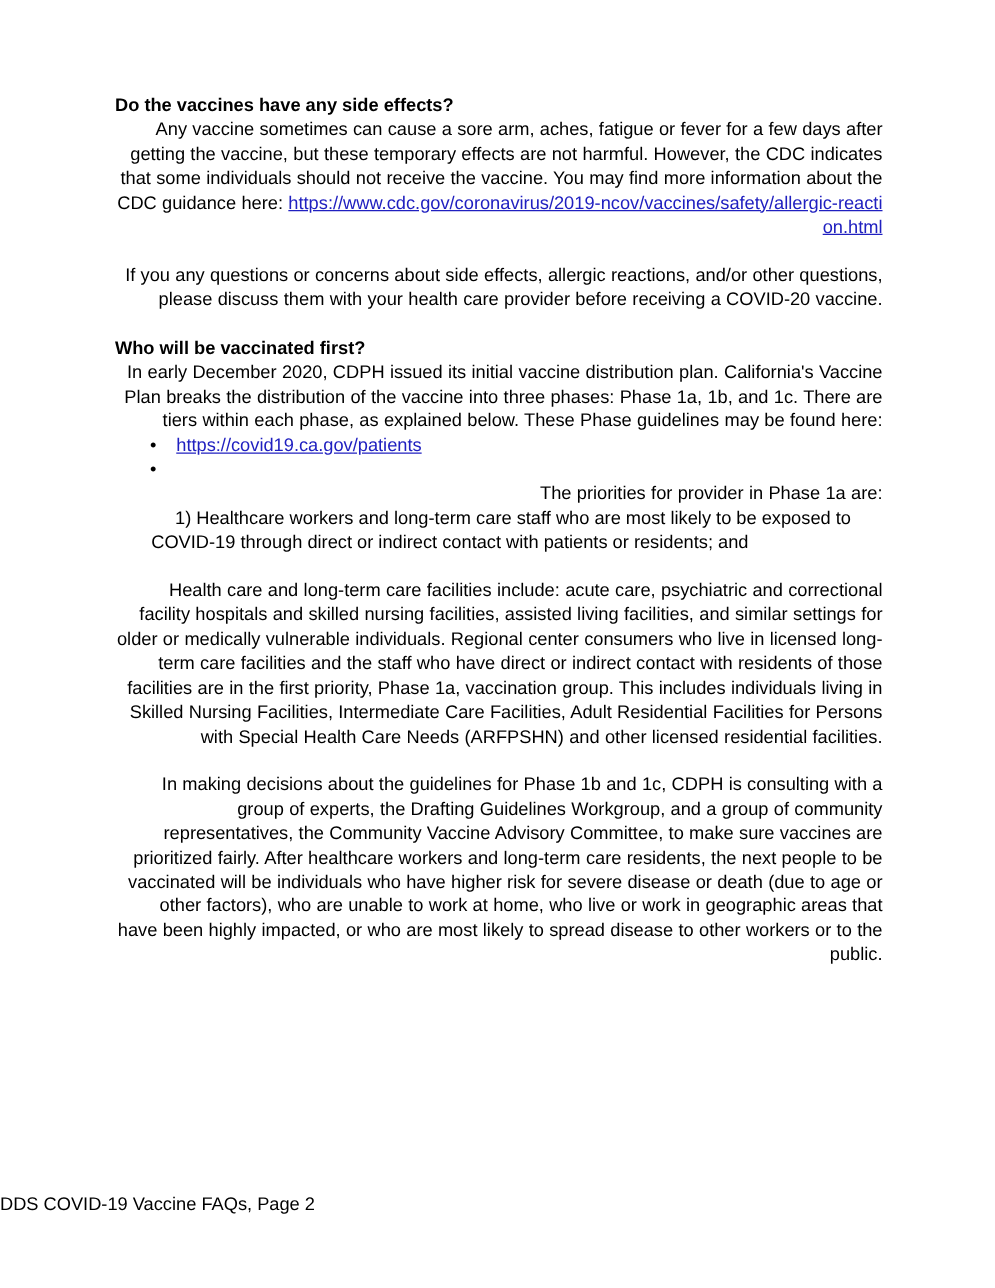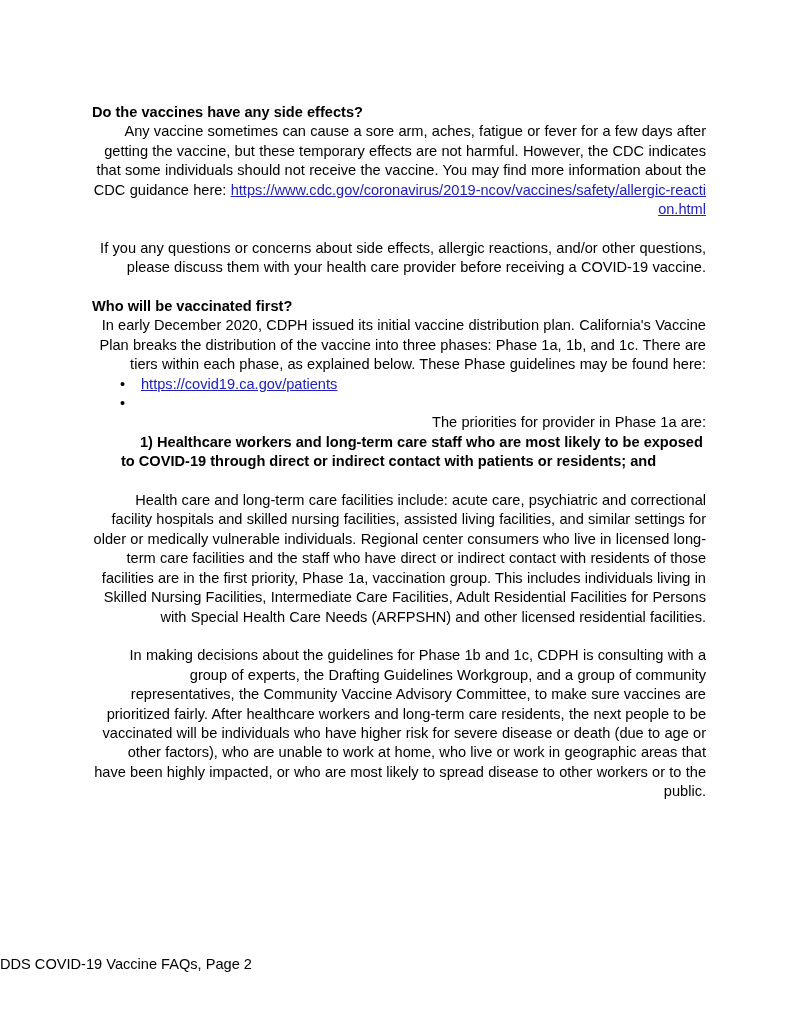--- a/index.html
+++ b/index.html
@@ -16,21 +16,21 @@
     position: relative;
     width: 796px;
     height: 1030px;
     background: #ffffff;
     overflow: hidden;
     box-sizing: border-box;
   }
   .content {
     position: absolute;
     left: 92px;
-    top: 103px;
+    top: 76px;
     width: 614px;
   }
   .para {
     font-size: 14.6px;
     line-height: 19.4px;
     margin: 0 0 19.4px 0;
     text-align: right;
     word-spacing: 0.2px;
   }
   .para.tight {
@@ -62,21 +62,20 @@
   ul.bullets li .dot {
     position: absolute;
     left: 28px;
     top: 0;
     font-size: 14.6px;
     line-height: 19.4px;
   }
   .numbered {
     margin: 0;
     padding: 0 0 0 29px;
-    font-weight: bold;
   }
   .numbered .item {
     font-size: 14.6px;
     line-height: 19.4px;
     text-indent: 19px;
   }
   .spacer {
     height: 19.4px;
   }
   .footer {
@@ -94,21 +93,21 @@
 </head>
 <body>
 
 <div class="page">
   <div class="content">
 
     <div class="heading">Do the vaccines have any side effects?</div>
 
     <p class="para"><span>Any vaccine sometimes can cause a sore arm, aches, fatigue or fever for a few days after getting the vaccine, but these temporary effects are not harmful.  However, the CDC indicates that some individuals should not receive the vaccine.  You may find more information about the CDC guidance here: </span><a class="link" href="#">https://www.cdc.gov/coronavirus/2019-ncov/vaccines/safety/allergic-reaction.html</a></p>
 
-    <p class="para">If you any questions or concerns about side effects, allergic reactions, and/or other questions, please discuss them with your health care provider before receiving a COVID-19 vaccine.</p>
+    <p class="para">If you any questions or concerns about side effects, allergic reactions, and/or other questions, please discuss them with your health care provider before receiving a COVID-20 vaccine.</p>
 
     <div class="heading">Who will be vaccinated first?</div>
 
     <p class="para tight">In early December 2020, CDPH issued its initial vaccine distribution plan.  California's Vaccine Plan breaks the distribution of the vaccine into three phases: Phase 1a, 1b, and 1c.  There are tiers within each phase, as explained below.  These Phase guidelines may be found here:</p>
 
     <ul class="bullets">
       <li>
         <span class="dot">•</span>
         <a class="link" href="#">https://covid19.ca.gov/patients</a>
       </li>

